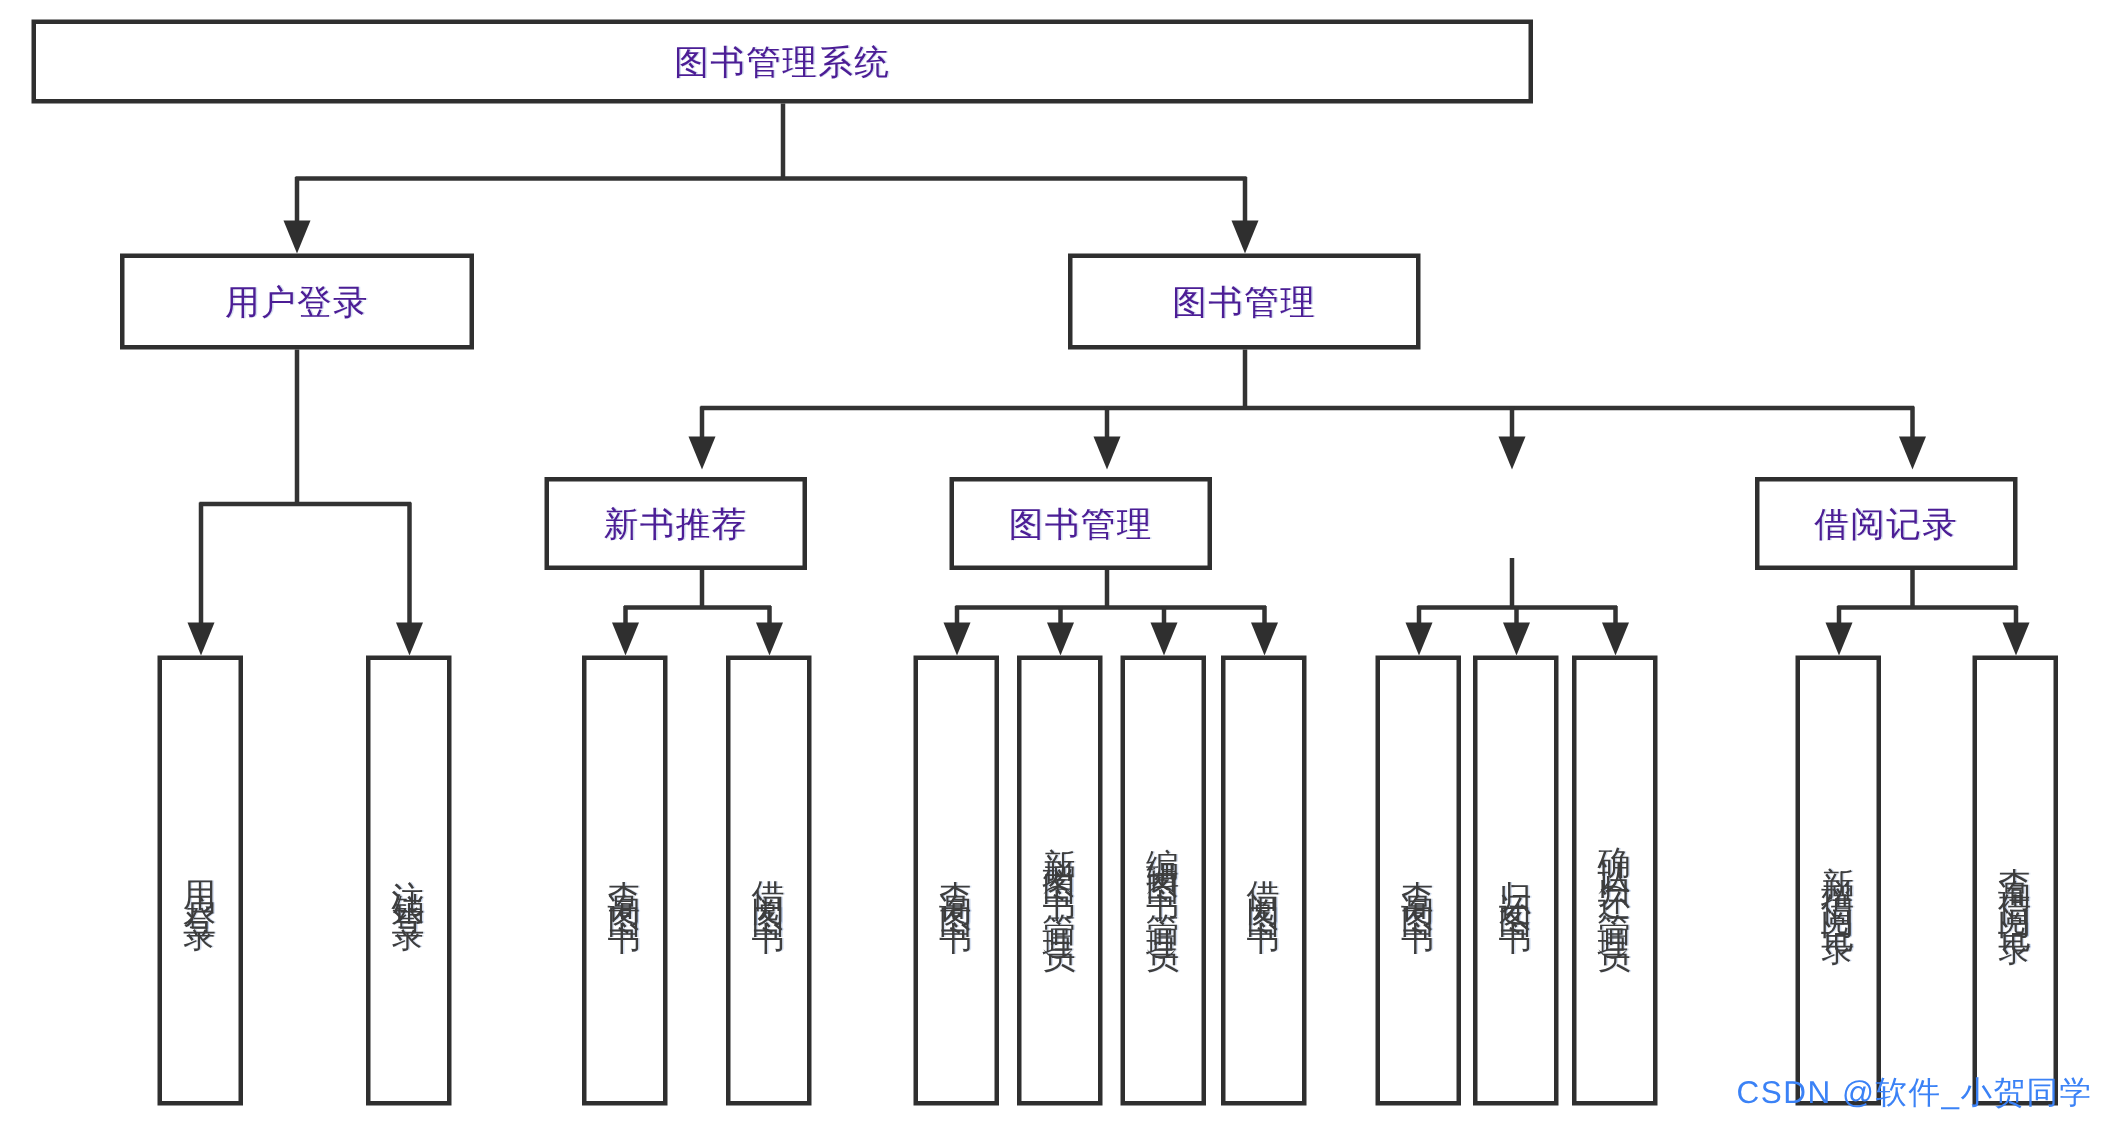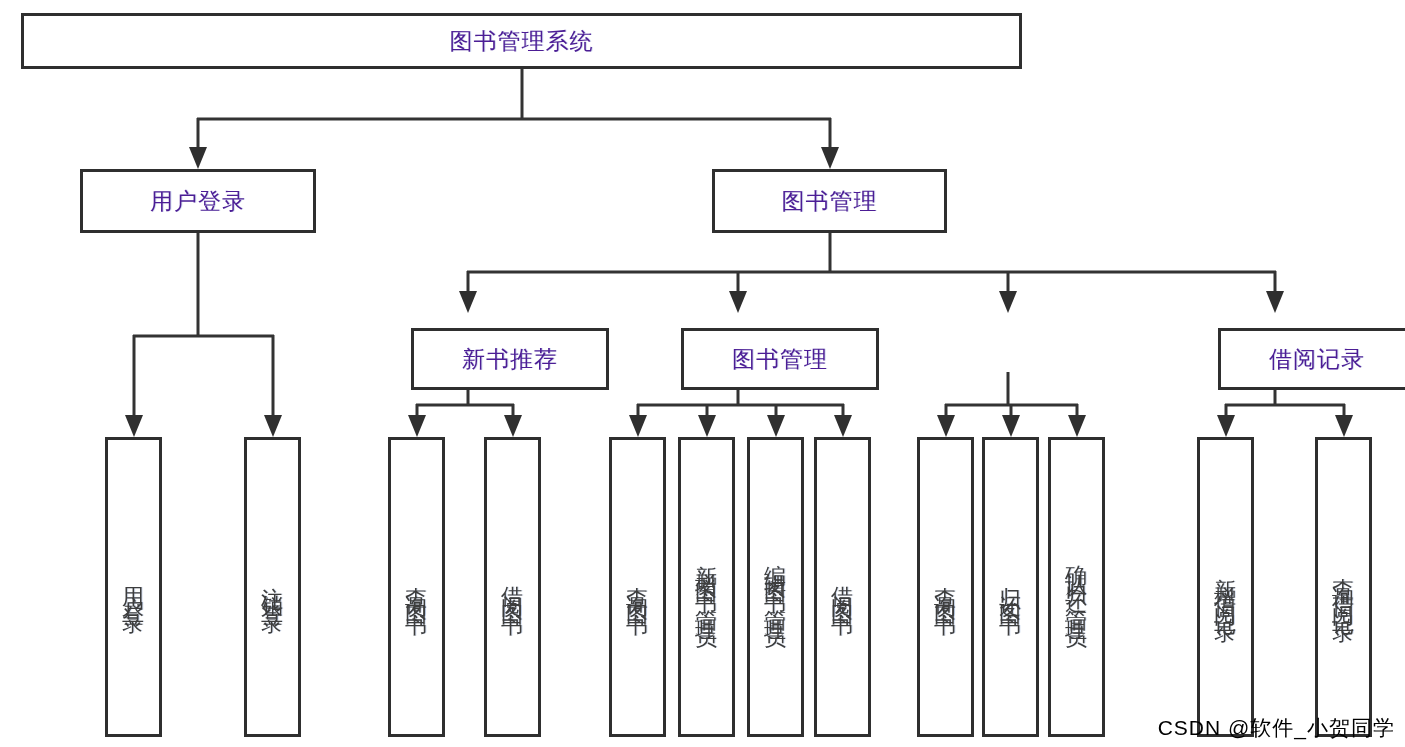--- a/index.html
+++ b/index.html
@@ -25,21 +25,21 @@
     display: flex;
     align-items: center;
     justify-content: center;
     font-size: 23px;
     letter-spacing: 1px;
     color: #4c1d95;
     text-shadow: 1px 0 0 rgba(90,130,200,0.25);
   }
   .root-box { left: 21px; top: 13px; width: 1001px; height: 56px; }
   .l1-box  { top: 169px; height: 64px; }
-  .l2-box  { top: 328px; width: 198px; height: 62px; margin-left: 48px; }
+  .l2-box  { top: 318px; width: 175px; height: 62px; }
   .vbox {
     position: absolute;
     top: 437px;
     width: 57px;
     height: 300px;
     box-sizing: border-box;
     border: 3px solid #2f2f2f;
     background: #ffffff;
     writing-mode: vertical-rl;
     text-orientation: mixed;
@@ -48,21 +48,21 @@
     font-size: 22px;
     letter-spacing: 9px;
     color: #3d3d3d;
     text-shadow: 1px 0 0 rgba(90,130,200,0.25);
   }
   .watermark {
     position: absolute;
     top: 714px;
     right: 10px;
     font-size: 21px;
-    color: #000000;
+    color: #3b82f6;
     letter-spacing: 1px;
     white-space: nowrap;
   }
   line { stroke: #333333; stroke-width: 3; }
   polygon { fill: #2f2f2f; }
 </style>
 </head>
 <body>
 
 <div class="stage">

